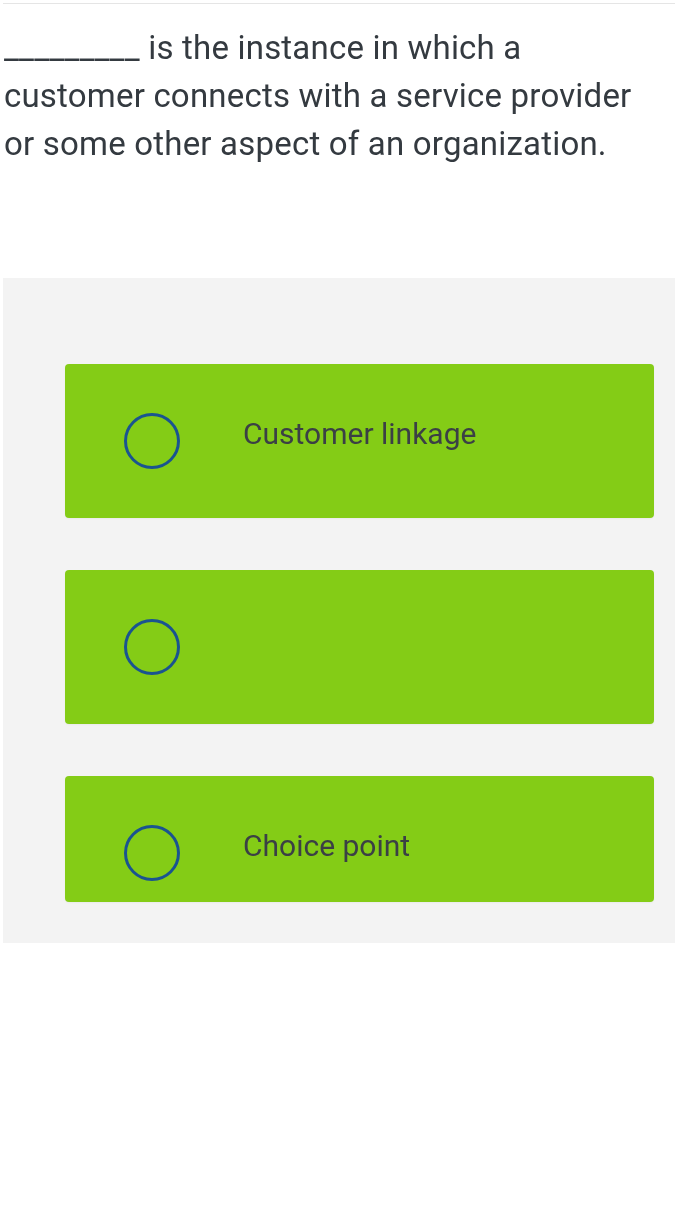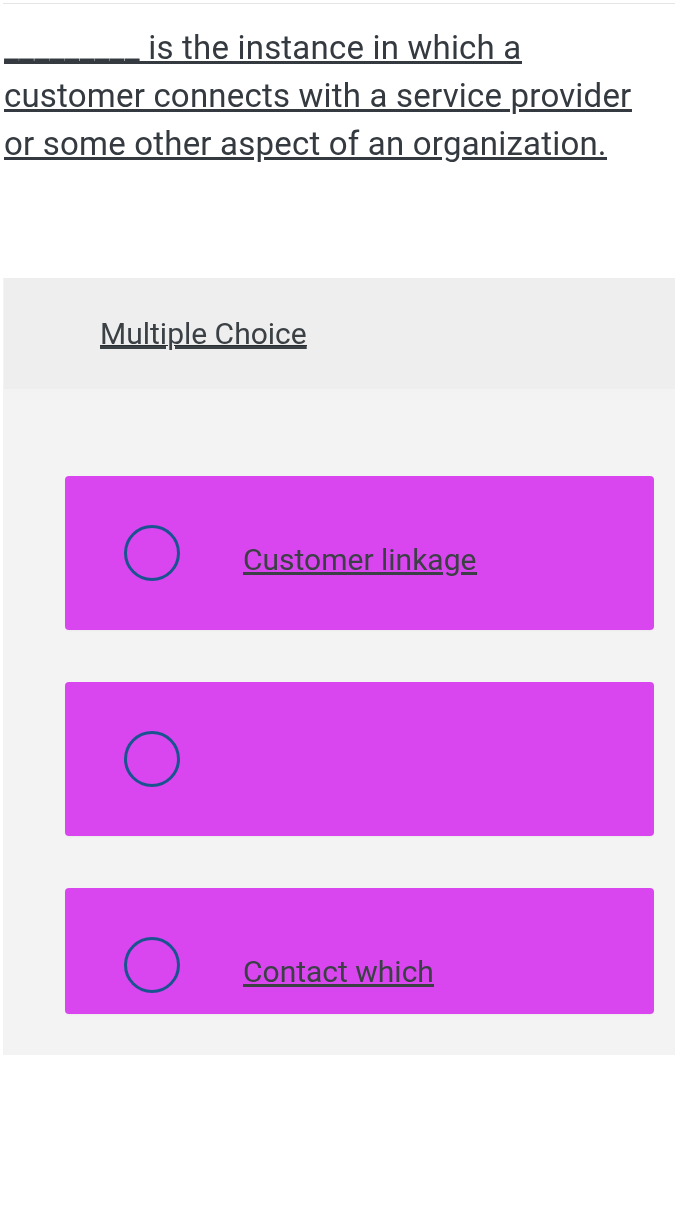--- a/index.html
+++ b/index.html
@@ -1,19 +1,18 @@
 <!DOCTYPE html>
 <html><head>
   <meta charset="utf-8">
   <style>
     * {
       margin: 1px;
       padding: 0;
       box-sizing: border-box;
-      text-decoration: underline;
     }
     body {
       font-family: -apple-system, BlinkMacSystemFont, "Segoe UI", Roboto, Helvetica, Arial, sans-serif;
       width: 675px;
       background: #ffffff;
       color: #2a2e33;
     }
     .top-border {
       border-top: 1px solid #e5e5e5;
     }
@@ -38,27 +37,27 @@
     }
     .section-header-text {
       font-size: 30px;
       color: #3b4045;
       font-weight: 400;
     }
     .options {
       padding: 85px 20px 0 60px;
     }
     .option-card {
-      background: #d946ef;
+      background: #84cc16;
       border-radius: 4px;
       box-shadow: 0 1px 2px rgba(0,0,0,0.04);
       padding: 48px 30px 48px 58px;
       margin-bottom: 52px;
       display: flex;
-      align-items: flex-end;
+      align-items: flex-start;
       cursor: pointer;
     }
     .option-card:last-child {
       margin-bottom: 0;
       padding-bottom: 20px;
     }
     .radio-circle {
       width: 56px;
       height: 56px;
       border: 3px solid #1a5490;
@@ -77,32 +76,29 @@
 </head>
 <body>
 
 <div class="top-border"></div>
 
 <div class="question-wrap">
   <p class="question-text">_________ is the instance in which a customer connects with a service provider or some other aspect of an organization.</p>
 </div>
 
 <div class="answers-section">
-  <div class="section-header">
-    <span class="section-header-text">Multiple Choice</span>
-  </div>
 
   <div class="options">
     <div class="option-card">
       <span class="radio-circle"></span>
       <span class="option-label">Customer linkage</span>
     </div>
 
     <div class="option-card">
       <span class="radio-circle"></span>
     </div>
 
     <div class="option-card">
       <span class="radio-circle"></span>
-      <span class="option-label">Contact which</span>
+      <span class="option-label">Choice point</span>
     </div>
   </div>
 </div>
 
 </body></html>

